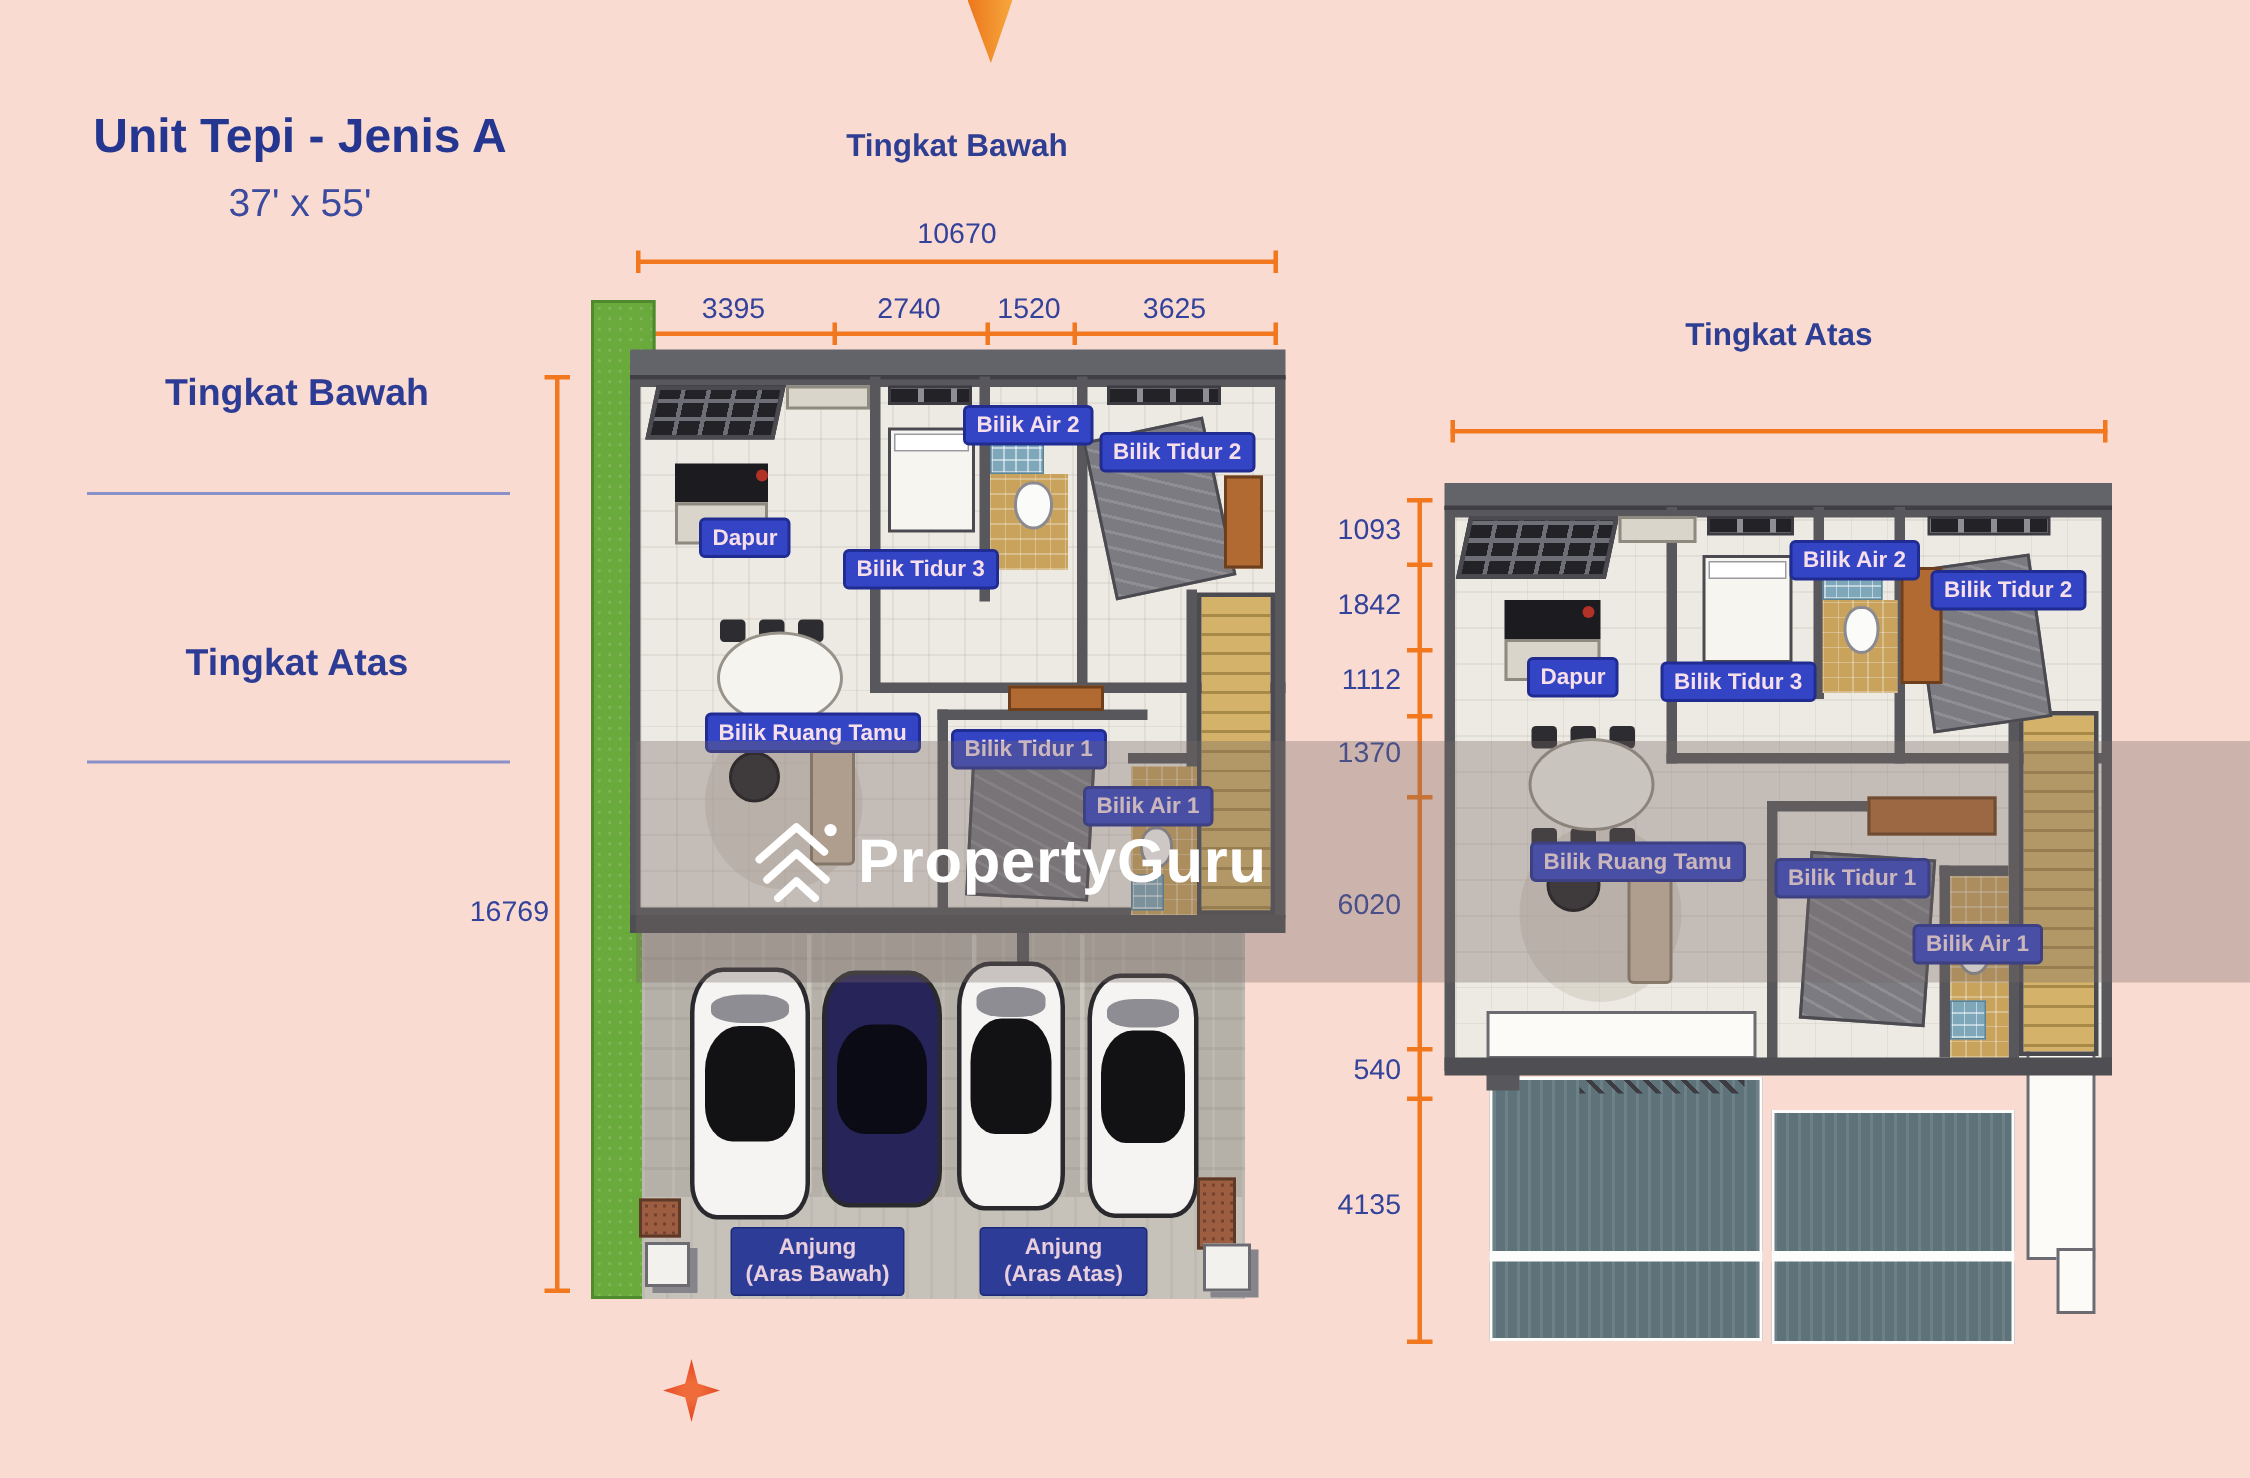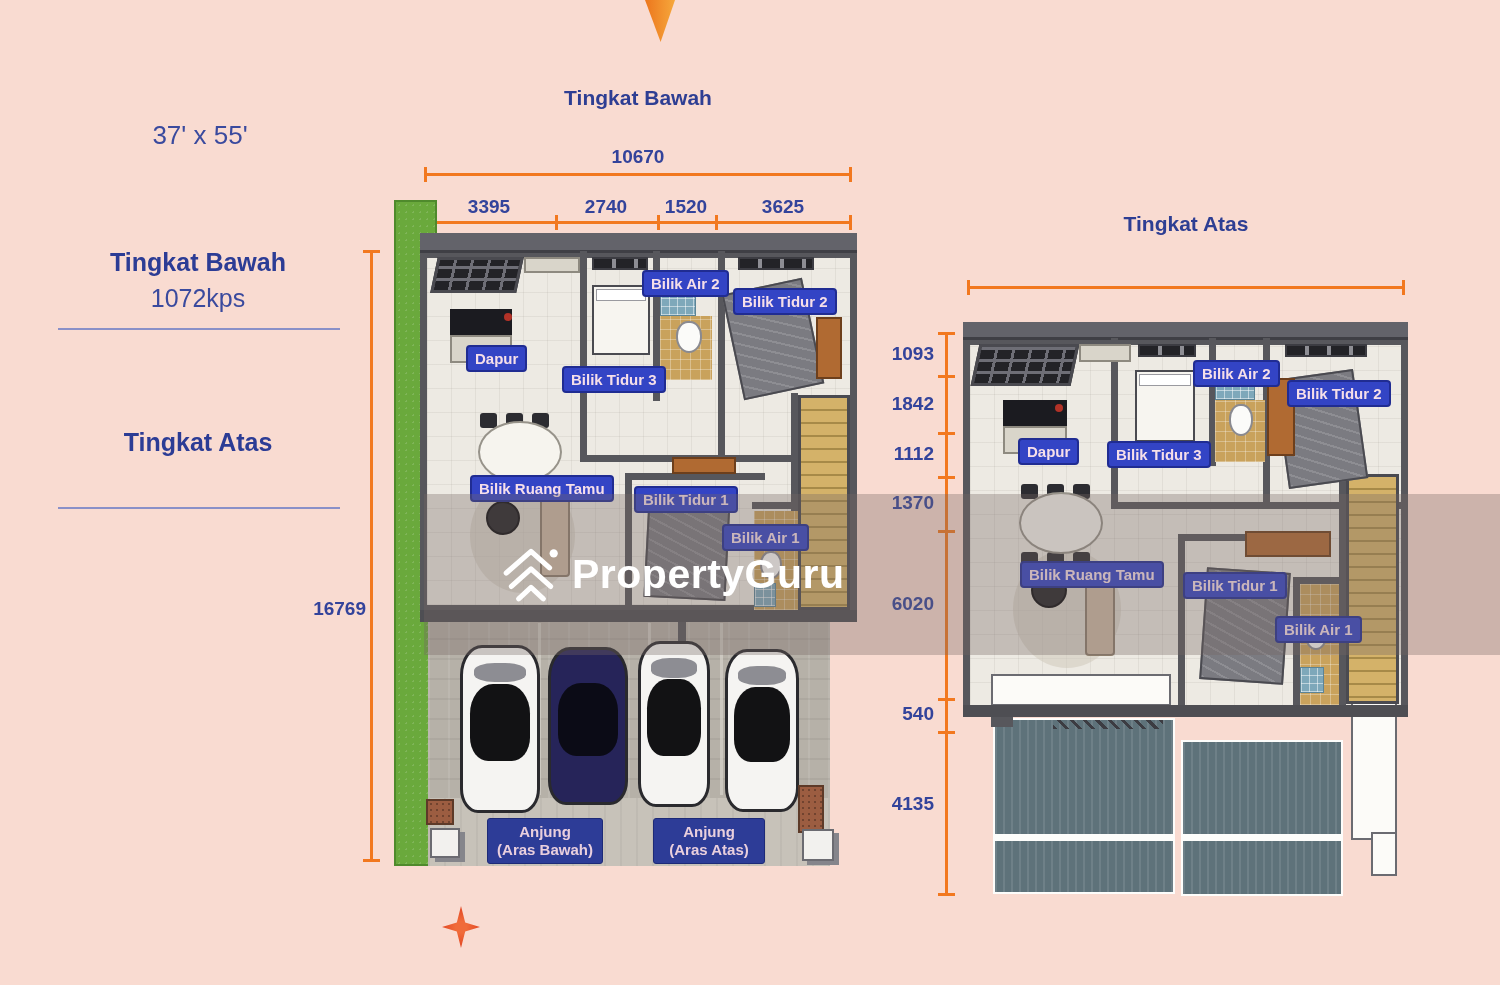--- a/index.html
+++ b/index.html
@@ -6,21 +6,21 @@
   html,body{background:#f9dbd1}
   .canvas{position:relative;width:1500px;height:985px;background:#f9dbd1;overflow:hidden;
           font-family:"Liberation Sans",sans-serif}
   
   .h-title{position:absolute;color:#24368f;font-weight:bold;font-size:32px;text-align:center}
   .h-size{position:absolute;color:#3a4a9e;font-size:26px;text-align:center}
   .f-name{position:absolute;color:#2c3c95;font-weight:bold;font-size:25px;text-align:center}
   .f-area{position:absolute;color:#3a4a9e;font-size:25px;text-align:center}
   .rule{position:absolute;height:2px;background:#8a90c8}
   .plan-title{position:absolute;color:#2e3e93;font-weight:bold;font-size:21px;text-align:center}
-  .dim-label{position:absolute;color:#33439b;font-weight:bold;font-size:19px;line-height:21px;text-align:center}
+  .dim-label{position:absolute;color:#33439b;font-weight:normal;font-size:19px;line-height:21px;text-align:center}
   .dim-label.r{text-align:right}
   
   .dh{position:absolute;height:3px;background:#f2781f}
   .dh .t{position:absolute;width:3px;height:15px;top:-6px;background:#f2781f}
   .dv{position:absolute;width:3px;background:#f2781f}
   .dv .t{position:absolute;height:3px;width:17px;left:-7px;background:#f2781f}
   
   .plan{position:absolute}
   .wall{position:absolute;background:#57575c;z-index:12}
   .wallbox{position:absolute;border:7px solid #57575c;background:#edeae3;z-index:5;
@@ -96,24 +96,24 @@
   .wm-logo{position:absolute;z-index:51}
 </style>
 </head>
 <body>
 
 <div class="canvas">
 
   <div class="north-tri" style="left:645px;top:0;width:30px;height:42px"></div>
   <div class="star4" style="left:442px;top:906px;width:38px;height:42px"></div>
 
+  <div class="h-title" style="left:40px;top:72px;width:320px">Unit Tepi - Jenis A</div>
   <div class="h-size" style="left:40px;top:120px;width:320px">37' x 55'</div>
 
   <div class="f-name" style="left:40px;top:248px;width:316px">Tingkat Bawah</div>
-  <div class="f-area" style="left:40px;top:284px;width:316px">1072kps</div>
   <div class="rule" style="left:58px;top:328px;width:282px"></div>
 
   <div class="f-name" style="left:40px;top:428px;width:316px">Tingkat Atas</div>
   <div class="rule" style="left:58px;top:507px;width:282px"></div>
 
   <div class="plan-title" style="left:424px;top:86px;width:428px">Tingkat Bawah</div>
 
   <div class="dim-label" style="left:424px;top:146px;width:428px">10670</div>
   <div class="dh" style="left:424px;top:173px;width:428px">
     <span class="t" style="left:0"></span>

